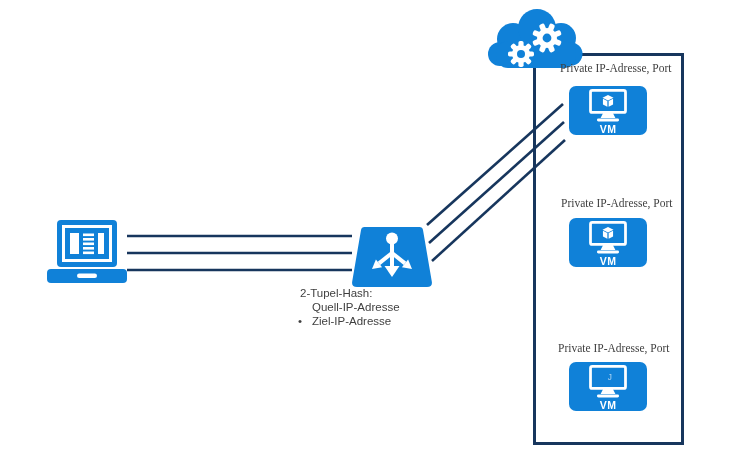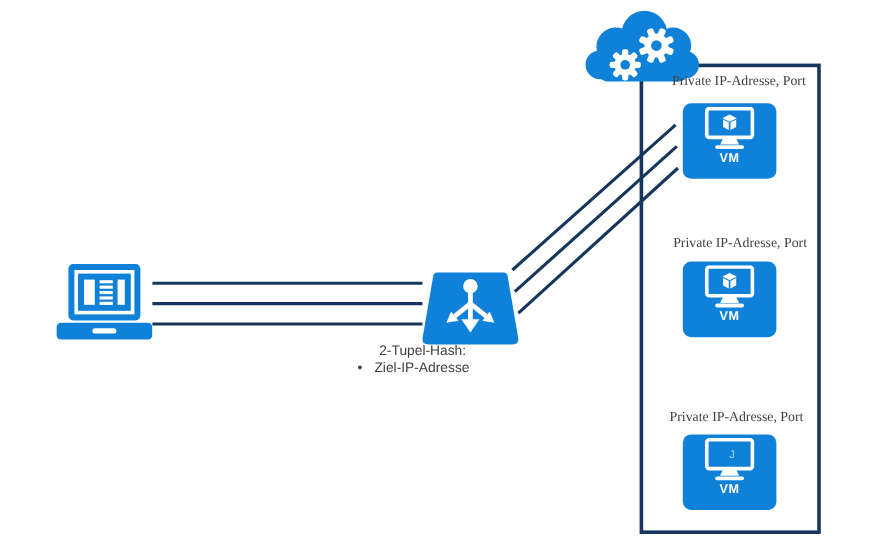--- a/index.html
+++ b/index.html
@@ -14,27 +14,27 @@
     border:3px solid #17365d;box-sizing:border-box;background:transparent;
   }
   
   .connectors{left:0;top:0;width:734px;height:456px;pointer-events:none;}
   
   .laptop{left:47px;top:220px;width:80px;height:68px;}
   .lb{left:351px;top:226px;width:82px;height:62px;}
   .cloud{left:486px;top:7px;width:98px;height:72px;}
   
   .hash-note{left:295px;top:286px;font-size:11.5px;line-height:14px;color:#3f3f3f;white-space:nowrap;}
-  .hash-heading{padding-left:5px;margin-left:16px;}
+  .hash-heading{padding-left:5px;}
   .hash-item{display:flex;}
   .hash-item .marker{width:17px;padding-left:3px;box-sizing:border-box;}
   
   .vm-label{font-size:11.5px;color:#3f3f3f;white-space:nowrap;font-family:Liberation Serif, serif;}
   .vm-icon{
-    width:78px;height:63px;background:#1081d8;border-radius:7px;
+    width:78px;height:49px;background:#1081d8;border-radius:7px;
     display:flex;flex-direction:column;align-items:center;box-sizing:border-box;padding-top:3px;
   }
   .vm-badge{
     color:#fff;font-size:10.5px;font-weight:bold;line-height:12px;margin-top:-1px;
     letter-spacing:0.5px;
   }
   .vm1-label{left:560px;top:62px;}
   .vm1-icon{left:569px;top:86px;}
   .vm2-label{left:561px;top:197px;}
   .vm2-icon{left:569px;top:218px;}
@@ -89,20 +89,24 @@
         <line x1="41" y1="27" x2="28" y2="37.4" stroke-width="4"></line>
         <polygon points="21,43 24.9,33.5 31.1,41.3" stroke="none"></polygon>
         <line x1="41" y1="27" x2="54" y2="37.4" stroke-width="4"></line>
         <polygon points="61,43 57.1,33.5 50.9,41.3" stroke="none"></polygon>
       </g>
     </svg>
   </div>
 
   <div class="abs hash-note">
     <div class="hash-heading">2-Tupel-Hash:</div>
+    <div class="hash-item">
+      <span class="marker"></span>
+      <span>Quell-IP-Adresse</span>
+    </div>
     <div class="hash-item">
       <span class="marker">•</span>
       <span>Ziel-IP-Adresse</span>
     </div>
   </div>
 
   <div class="abs cloud">
     <svg viewBox="0 0 98 72" width="98" height="72" xmlns="http://www.w3.org/2000/svg">
       <g fill="#1081d8">
         <circle cx="27" cy="32" r="16"></circle>

